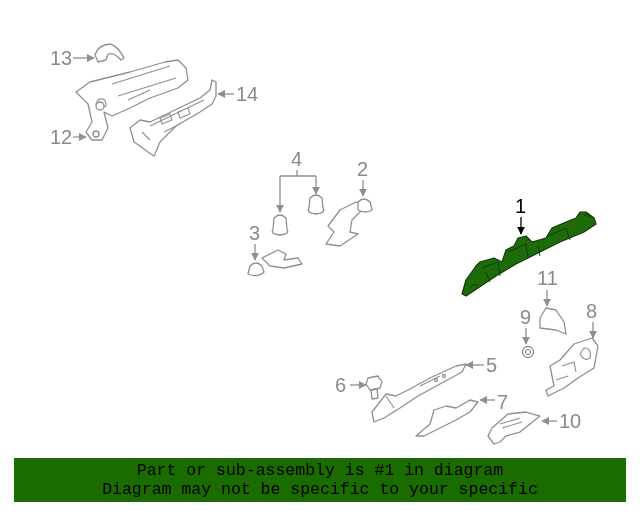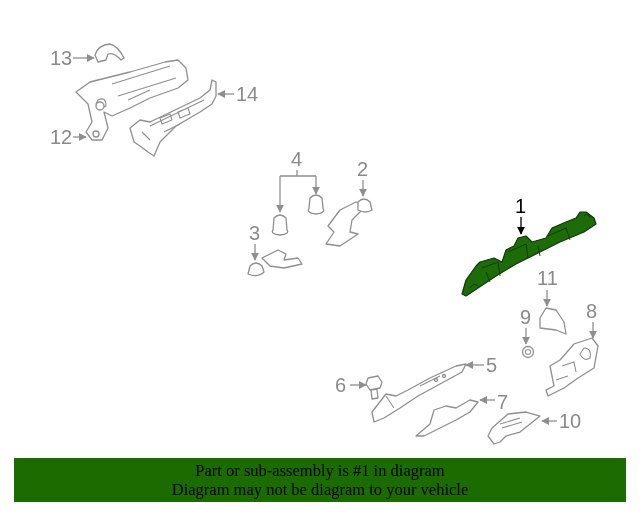--- a/index.html
+++ b/index.html
@@ -9,21 +9,21 @@
   .callout.main { fill:#000000; font-weight:normal; }
   .part { fill:#ffffff; stroke:#8f8f8f; stroke-width:1.3; stroke-linejoin:round; }
   .part-line { fill:none; stroke:#8f8f8f; stroke-width:1.1; }
   .leader { stroke:#8f8f8f; stroke-width:1.3; fill:none; }
   .leader.main { stroke:#000; }
   .green { fill:#1e6b0a; stroke:#0d3a03; stroke-width:1.2; stroke-linejoin:round; }
   .green-detail { fill:none; stroke:#0d3a03; stroke-width:0.9; }
   #banner {
     position:absolute; left:14px; top:458px; width:612px; height:44px;
     background:#1a6b00; color:#000; text-align:center;
-    font-family:Liberation Serif, serif; font-size:16.5px; line-height:19px;
+    font-family:Liberation Mono, monospace; font-size:16.5px; line-height:19px;
     padding-top:3px; box-sizing:border-box;
   }
   #banner div { white-space:nowrap; }
 </style>
 </head>
 <body>
 
 <svg id="diagram" viewBox="0 0 640 458" xmlns="http://www.w3.org/2000/svg">
   <defs>
     <marker id="arrG" viewBox="0 0 10 10" refX="9" refY="5" markerWidth="6" markerHeight="6" orient="auto-start-reverse">
@@ -133,14 +133,14 @@
   <text class="callout" x="559" y="428">10</text>
   <line class="leader" x1="557" y1="421" x2="542" y2="421" marker-end="url(#arrG)"></line>
   <g>
     <path class="part" d="M492,428 L508,414 L526,412 L540,416 L520,432 L506,436 L500,442 L494,444 L488,436 Z"></path>
     <path class="part-line" d="M500,424 L520,418 M502,428 L522,422"></path>
   </g>
 </svg>
 
 <div id="banner">
   <div>Part or sub-assembly is #1 in diagram</div>
-  <div>Diagram may not be diagram to your vehicle</div>
+  <div>Diagram may not be specific to your specific</div>
 </div>
 
 </body></html>

